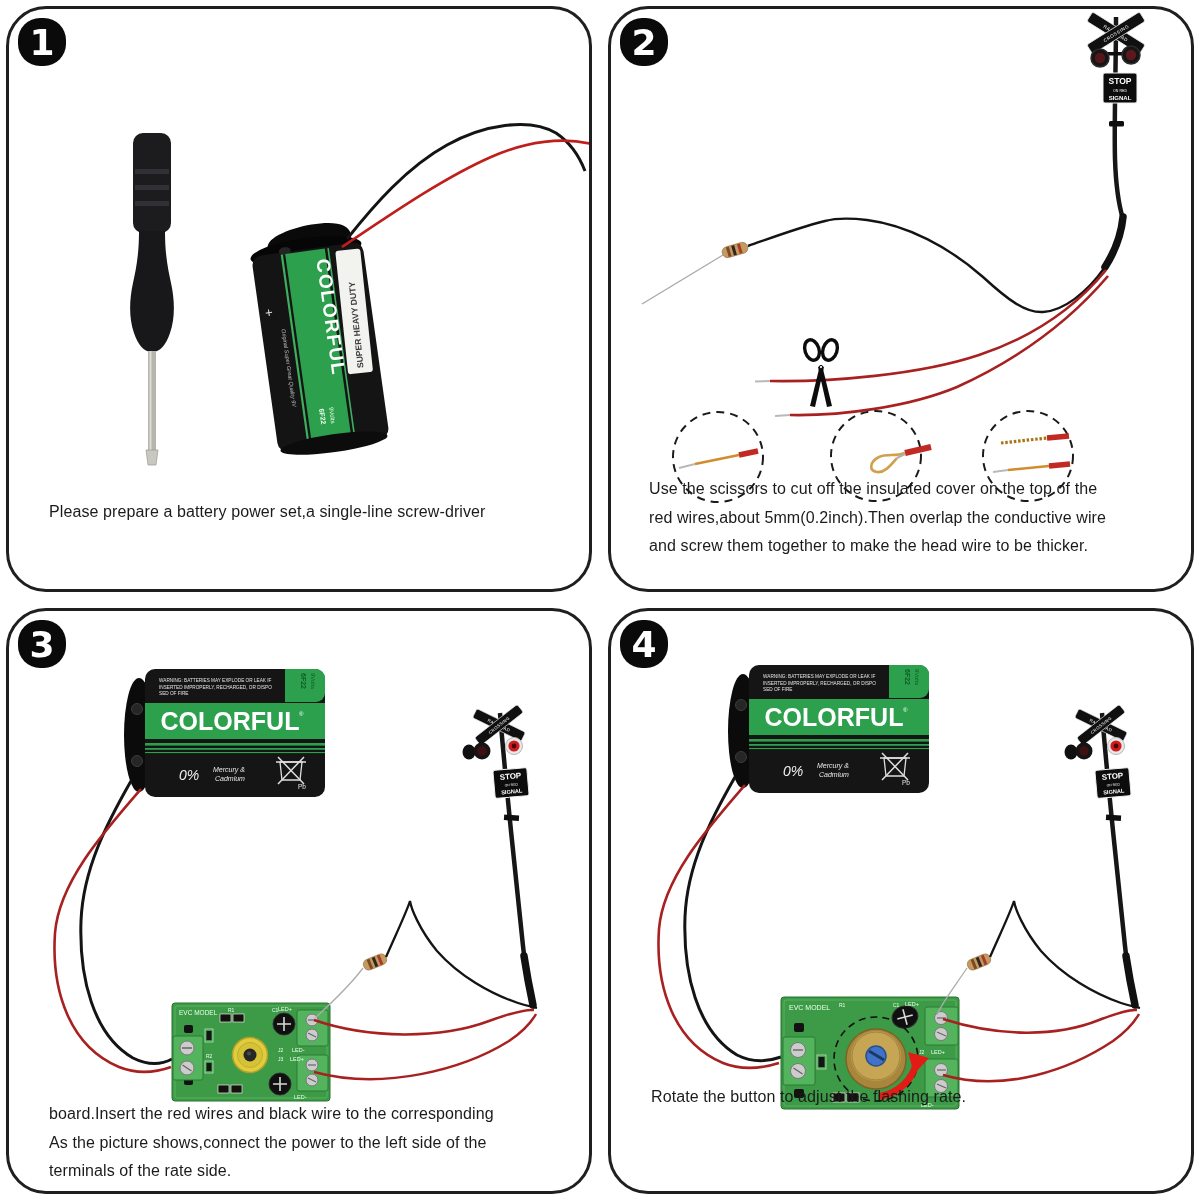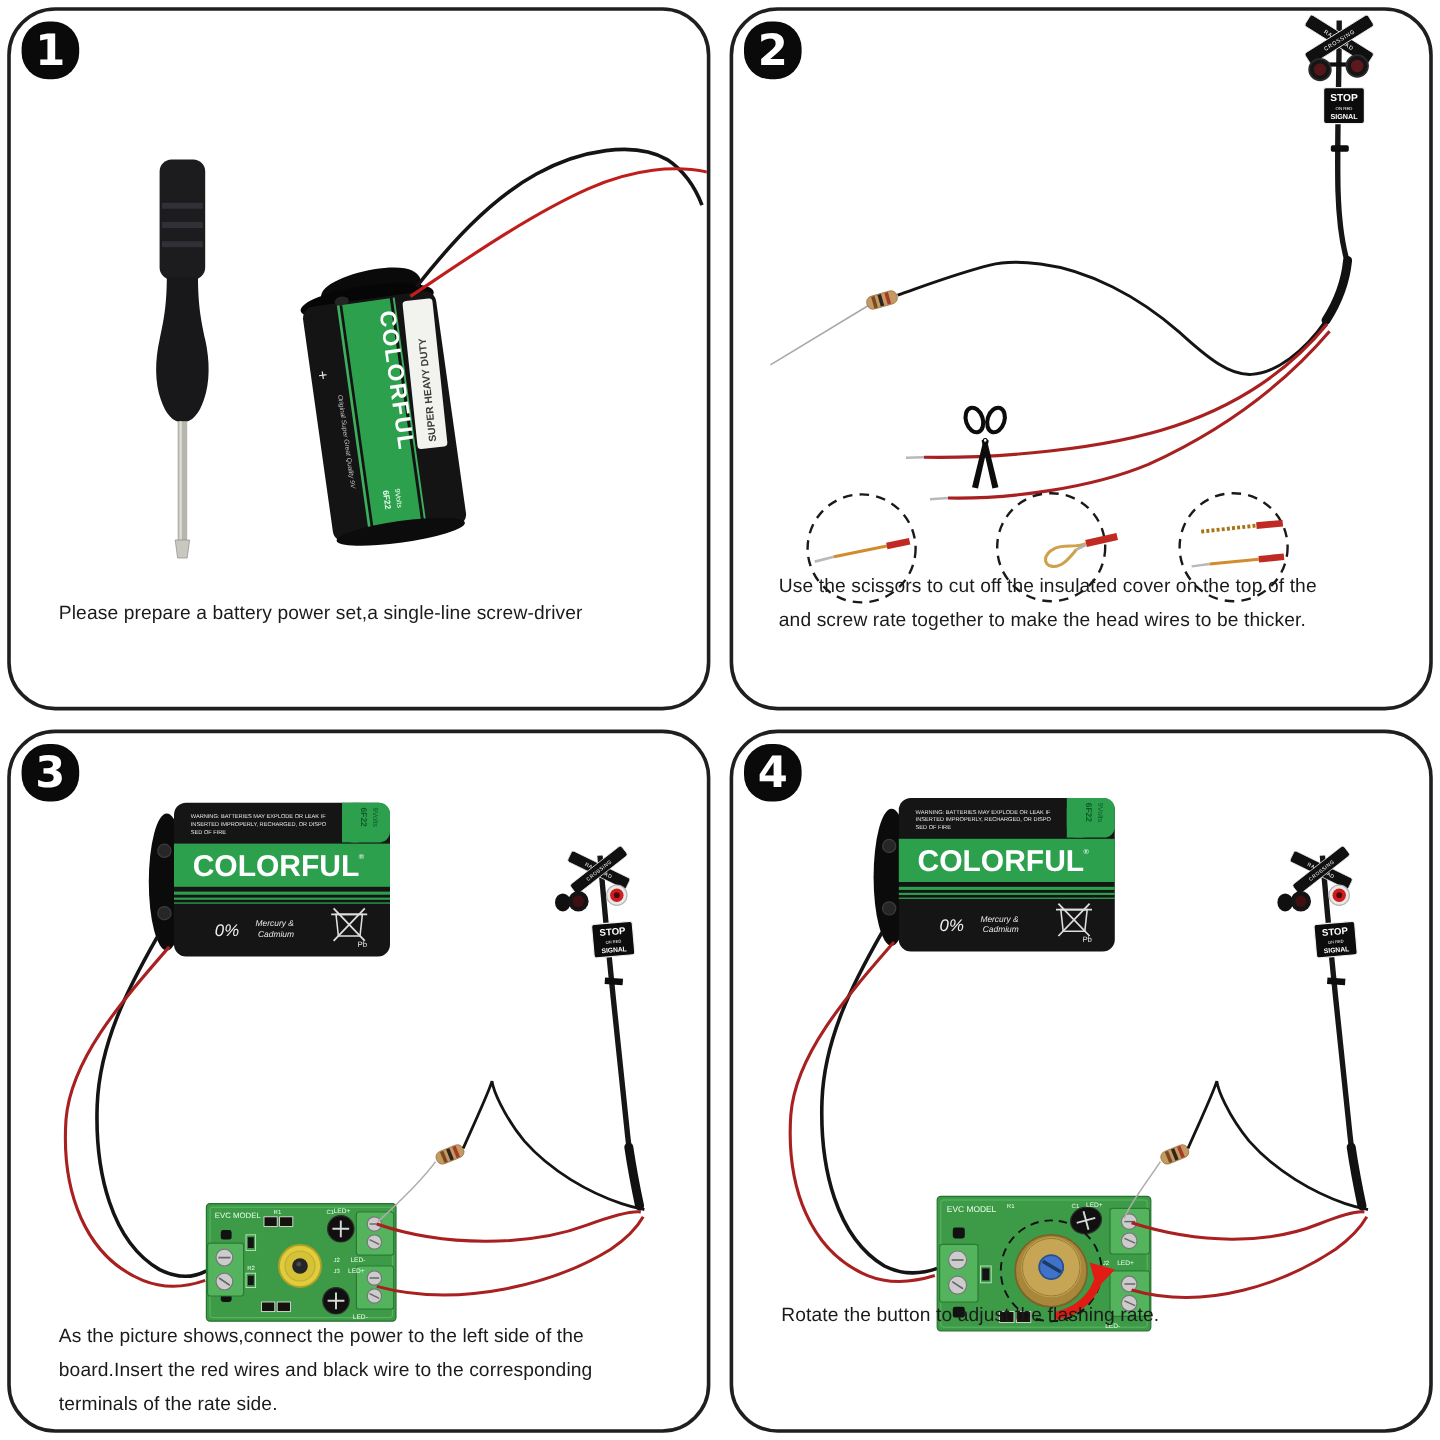--- a/index.html
+++ b/index.html
@@ -141,21 +141,22 @@
         <path d="M286,449 L294,445" stroke="#b0b0b0" stroke-width="2.2"></path>
         <path d="M390,434 L436,429" stroke="#a87414" stroke-width="3.2" stroke-dasharray="2.5,1.8"></path>
         <path d="M436,429 L458,427" stroke="#c02a22" stroke-width="5.5"></path>
         <path d="M382,463 L397,461" stroke="#b9b9b9" stroke-width="2"></path>
         <path d="M397,461 L438,457" stroke="#d28c2e" stroke-width="2.6"></path>
         <path d="M438,457 L459,455" stroke="#c02a22" stroke-width="5.5"></path>
       </g>
     </svg>
     <div class="caption" style="left:38px;top:466px">
       <span class="cap-line">Use the scissors to cut off the insulated cover on the top of the</span>
-      <span class="cap-line">and screw rate together to make the head wires to be thicker.</span>
+      <span class="cap-line">red wires,about 5mm(0.2inch).Then overlap the conductive wire</span>
+      <span class="cap-line">and screw them together to make the head wire to be thicker.</span>
     </div>
   </div>
 
   <div class="panel" style="left:6px;top:608px">
     <div class="badge">
         <span>3</span>
       </div>
     <svg width="586" height="586" viewBox="0 0 586 586">
 
       <g transform="translate(118,52)">
@@ -288,22 +289,22 @@
         </g>
         <g transform="translate(502,172) rotate(-5)">
           <rect x="-17" y="-14" width="34" height="28" rx="2" fill="#0c0c0c" stroke="#f0f0f0" stroke-width="1"></rect>
           <text y="-4" text-anchor="middle" font-size="8" font-weight="bold" fill="#ffffff">STOP</text>
           <text y="3" text-anchor="middle" font-size="3.4" fill="#ffffff">ON RED</text>
           <text y="10.5" text-anchor="middle" font-size="5.6" font-weight="bold" fill="#ffffff">SIGNAL</text>
         </g>
       </g>
     </svg>
     <div class="caption">
+      <span class="cap-line">board.Insert the red wires and black wire to the corresponding</span>
       <span class="cap-line">As the picture shows,connect the power to the left side of the</span>
-      <span class="cap-line">board.Insert the red wires and black wire to the corresponding</span>
       <span class="cap-line">terminals of the rate side.</span>
     </div>
   </div>
 
   <div class="panel" style="left:608px;top:608px">
     <div class="badge">
         <span>4</span>
       </div>
     <svg width="586" height="586" viewBox="0 0 586 586">
 

